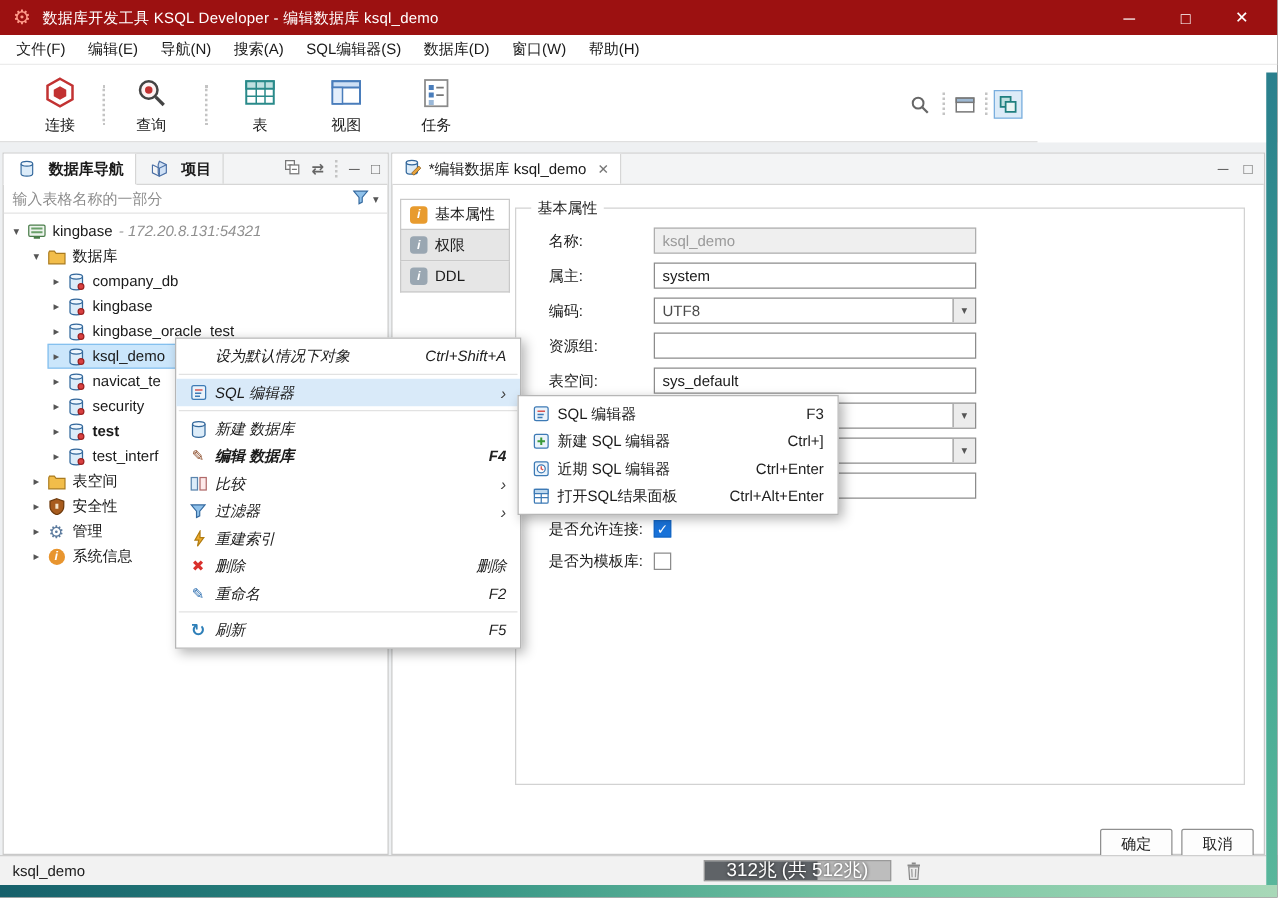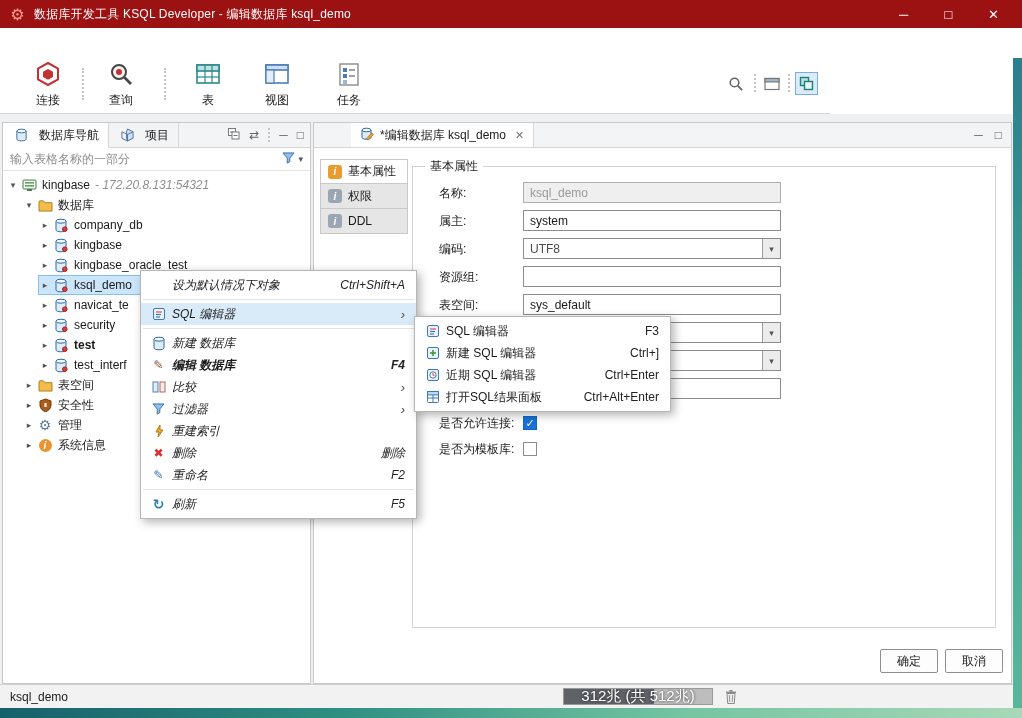--- a/index.html
+++ b/index.html
@@ -33,21 +33,21 @@
   .persp-box { width:23px; height:23px; border:1px solid #7aaede; background:#dcebf8; display:flex;
                align-items:center; justify-content:center; }
 
   
   .workspace { position:absolute; left:0; top:114px; width:1022px; height:570px; background:#eef0f2; }
 
   
   .navigator { position:absolute; left:2px; top:122px; width:309px; height:562px; background:#fff;
                border:1px solid #c9c9c9; }
   .panel-tabbar { height:25px; background:#f3f4f5; border-bottom:1px solid #d6d6d6; display:flex;
-                  align-items:stretch; }
+                  align-items:stretch;font-weight:bold; }
   .ptab { display:flex; align-items:center; gap:5px; padding:0 9px; border-right:1px solid #d6d6d6; }
   .ptab.active { background:#fff; margin-bottom:-1px; border-bottom:1px solid #fff; }
   .ptab-icons { margin-left:auto; display:flex; align-items:center; gap:9px; padding-right:6px; color:#666; }
   .pt-sep { width:0; height:14px; border-left:2px dotted #c4c4c4; }
   .filter-row { height:23px; border-bottom:1px solid #e3e3e3; display:flex; align-items:center;
                 padding:0 7px; color:#8d8d8d; }
   .filter-icons { margin-left:auto; display:flex; align-items:center; gap:3px; color:#555; }
 
   .tree { position:absolute; left:0; top:49px; right:0; bottom:0; padding-top:3px; overflow:hidden; }
   .trow { height:20px; display:flex; align-items:center; white-space:nowrap; }
@@ -62,21 +62,21 @@
   .info-badge { width:13px; height:13px; border-radius:50%; background:#e8952f; color:#fff;
                 font-size:10px; font-weight:bold; font-style:italic; display:flex;
                 align-items:center; justify-content:center; }
   .gear-glyph { color:#5b7a9d; font-size:14px; }
 
   
   .editor { position:absolute; left:313px; top:122px; width:699px; height:562px; background:#fff;
             border:1px solid #c9c9c9; }
   .editor-tabbar { height:25px; background:#f3f4f5; border-bottom:1px solid #d6d6d6; display:flex; }
   .etab { display:flex; align-items:center; gap:6px; padding:0 9px; background:#fff;
-          border-right:1px solid #d6d6d6;margin-left:37px; }
+          border-right:1px solid #d6d6d6; }
   .etab-close { color:#777; font-size:11px; margin-left:3px; }
   .etabbar-icons { margin-left:auto; display:flex; align-items:center; gap:12px; padding-right:9px; color:#666; }
 
   .side-tabs { position:absolute; left:6px; top:36px; width:88px; }
   .stab { height:25px; display:flex; align-items:center; gap:6px; padding:0 7px; background:#e6e6e6;
           border:1px solid #c9c9c9; border-top:none; }
   .stab:first-child { border-top:1px solid #c9c9c9; }
   .stab.active { background:#fff; }
   .stab-ic { width:14px; height:14px; border-radius:3px; display:flex; align-items:center;
              justify-content:center; color:#fff; font-size:10px; font-style:italic; font-weight:bold;
@@ -93,21 +93,21 @@
   .fctrl.sel { padding-right:22px; color:#4a4a4a; }
   .sel-btn { position:absolute; right:0; top:0; bottom:0; width:18px; background:#ececec;
              border-left:1px solid #9c9c9c; display:flex; align-items:center; justify-content:center;
              color:#555; font-size:9px; }
   .cbrow { position:absolute; left:0; width:100%; height:18px; }
   .checkbox { position:absolute; left:110px; top:1px; width:14px; height:14px; border:1px solid #8c8c8c;
               background:#fff; display:flex; align-items:center; justify-content:center;
               font-size:11px; color:#fff; }
   .checkbox.checked { background:#1872d9; border-color:#1567c4; }
   .btn { position:absolute; width:58px; height:24px; border:1px solid #8f8f8f; background:#fdfdfd;
-         border-radius:2px; display:flex; align-items:center; justify-content:center; }
+         border-radius:2px; display:flex; align-items:center; justify-content:center;margin-top:14px; }
   .btn-ok { left:566px; top:526px; } .btn-cancel { left:631px; top:526px; }
 
   
   .context-menu { position:absolute; left:140px; top:270px; width:277px; background:#fff;
                   border:1px solid #b6b6b6; box-shadow:3px 3px 9px rgba(0,0,0,.30); padding:3px 0;
                   z-index:50;font-style:italic; }
   .submenu { position:absolute; left:414px; top:316px; width:257px; background:#fff;
              border:1px solid #b6b6b6; box-shadow:3px 3px 9px rgba(0,0,0,.30); padding:3px 0;
              z-index:60; }
   .cm-item { height:22px; display:flex; align-items:center; padding:0 11px 0 6px; }
@@ -145,20 +145,30 @@
   <div class="titlebar">
     <span class="app-icon">⚙</span>
     <span class="tb-title">数据库开发工具 KSQL Developer - 编辑数据库 ksql_demo</span>
     <div class="win-controls">
       <span class="win-btn">─</span>
       <span class="win-btn">□</span>
       <span class="win-btn">✕</span>
     </div>
   </div>
 
+  <div class="menubar">
+    <span class="menu-item">文件(F)</span>
+    <span class="menu-item">编辑(E)</span>
+    <span class="menu-item">导航(N)</span>
+    <span class="menu-item">搜索(A)</span>
+    <span class="menu-item">SQL编辑器(S)</span>
+    <span class="menu-item">数据库(D)</span>
+    <span class="menu-item">窗口(W)</span>
+    <span class="menu-item">帮助(H)</span>
+  </div>
 
   <div class="toolbar">
     <div class="tb-item" style="left:15px">
       <div class="tb-ic">
         <svg width="26" height="26" viewBox="0 0 26 26">
             <polygon points="13,2 23,7.5 23,18.5 13,24 3,18.5 3,7.5" fill="#fff" stroke="#c23232" stroke-width="2"></polygon>
             <polygon points="13,8 18,10.8 18,16 13,18.8 8,16 8,10.8" fill="#c23232"></polygon>
           </svg>
       </div>
       <div class="tb-label">连接</div>

